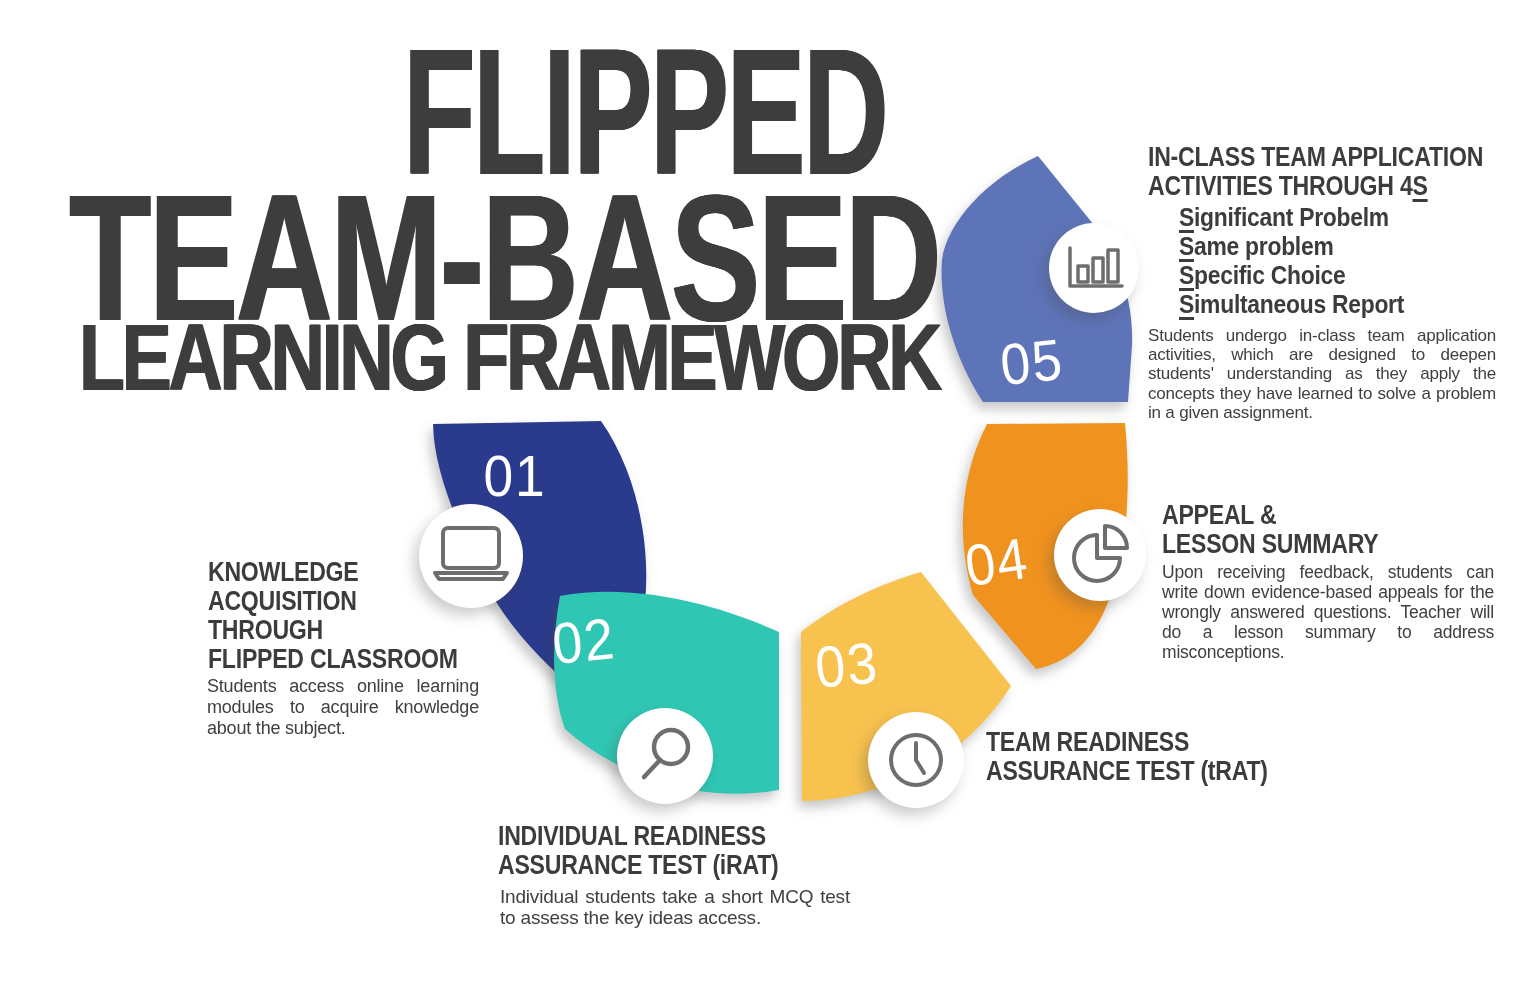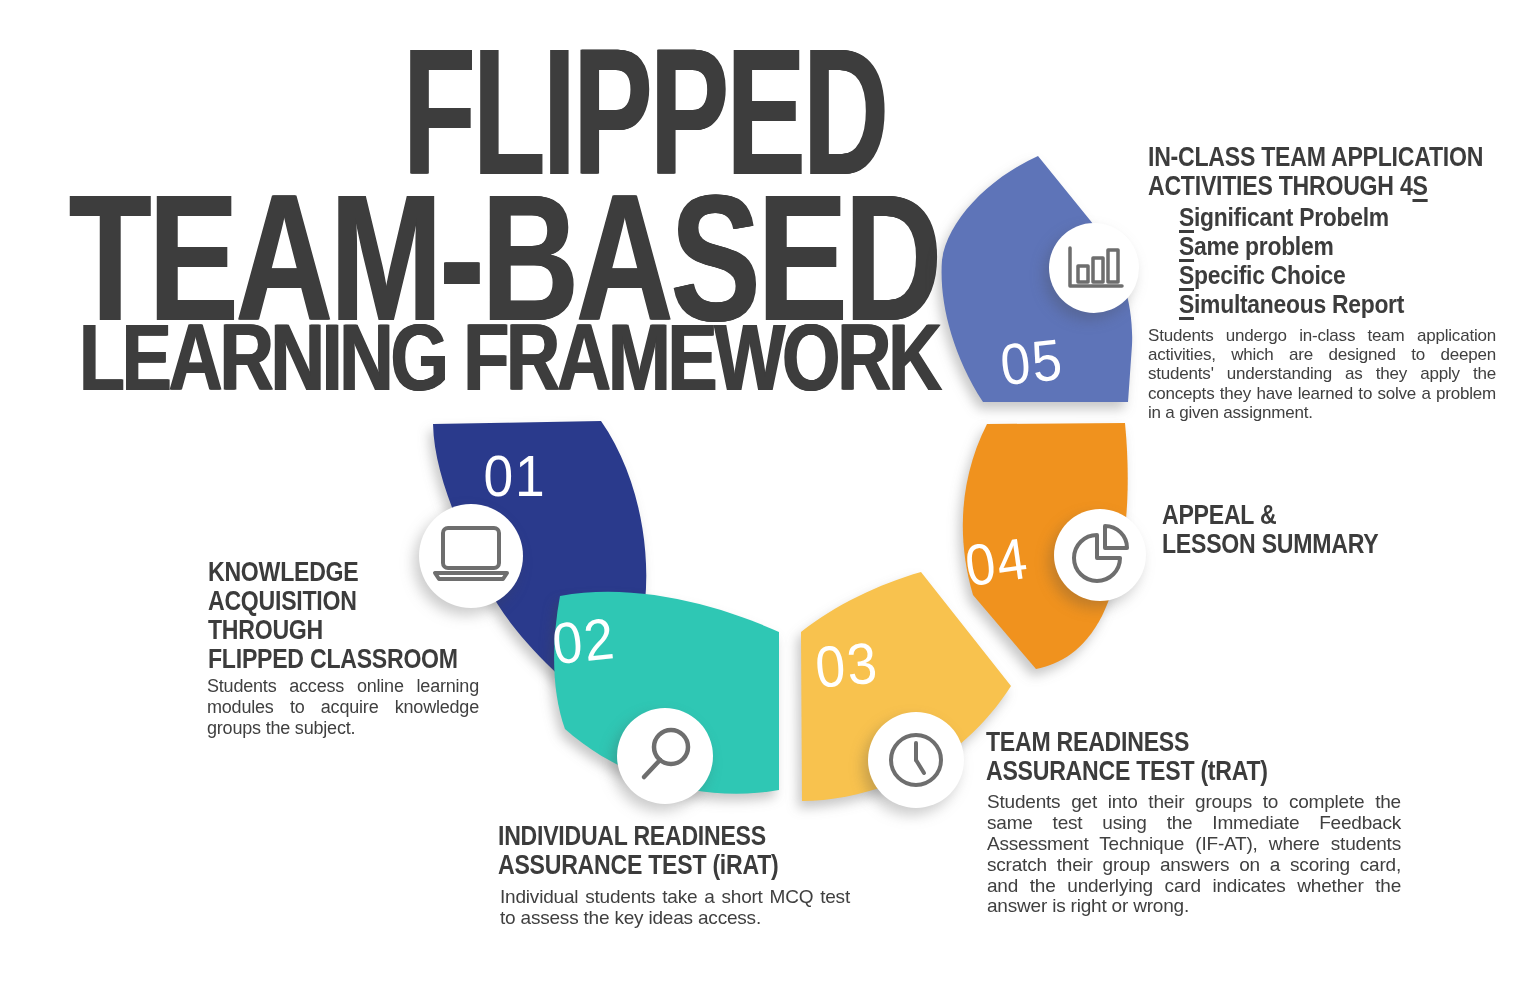--- a/index.html
+++ b/index.html
@@ -118,32 +118,32 @@
   <div class="step-num" id="num1">01</div>
   <div class="step-num" id="num2">02</div>
   <div class="step-num" id="num3">03</div>
   <div class="step-num" id="num4">04</div>
   <div class="step-num" id="num5">05</div>
 
   <div class="step-title" id="t1">KNOWLEDGE
 ACQUISITION
 THROUGH
 FLIPPED CLASSROOM</div>
-  <div class="step-body" id="b1">Students access online learning modules to acquire knowledge groups the subject.</div>
+  <div class="step-body" id="b1">Students access online learning modules to acquire knowledge about the subject.</div>
 
   <div class="step-title" id="t2">INDIVIDUAL READINESS
 ASSURANCE TEST (iRAT)</div>
   <div class="step-body" id="b2">Individual students take a short MCQ test to assess the key ideas access.</div>
 
   <div class="step-title" id="t3">TEAM READINESS
 ASSURANCE TEST (tRAT)</div>
-  <div class="step-body" id="b3">Students get into their groups to complete the same test using the Immediate Feedback Assessment Technique (IF-AT), where students scratch their group answers on a scoring card, and the underlying card indicates whether the answer is right or wrong.</div>
 
   <div class="step-title" id="t4">APPEAL &amp;
 LESSON SUMMARY</div>
+  <div class="step-body" id="b4">Upon receiving feedback, students can write down evidence-based appeals for the wrongly answered questions. Teacher will do a lesson summary to address misconceptions.</div>
 
   <div class="step-title" id="t5"><span>IN-CLASS TEAM APPLICATION</span>
 <span><span>ACTIVITIES THROUGH 4</span><span class="u">S</span></span></div>
 
   <div id="fours">
     <div><span class="u">S</span>ignificant Probelm</div>
     <div><span class="u">S</span>ame problem</div>
     <div><span class="u">S</span>pecific Choice</div>
     <div><span class="u">S</span>imultaneous Report</div>
   </div>

